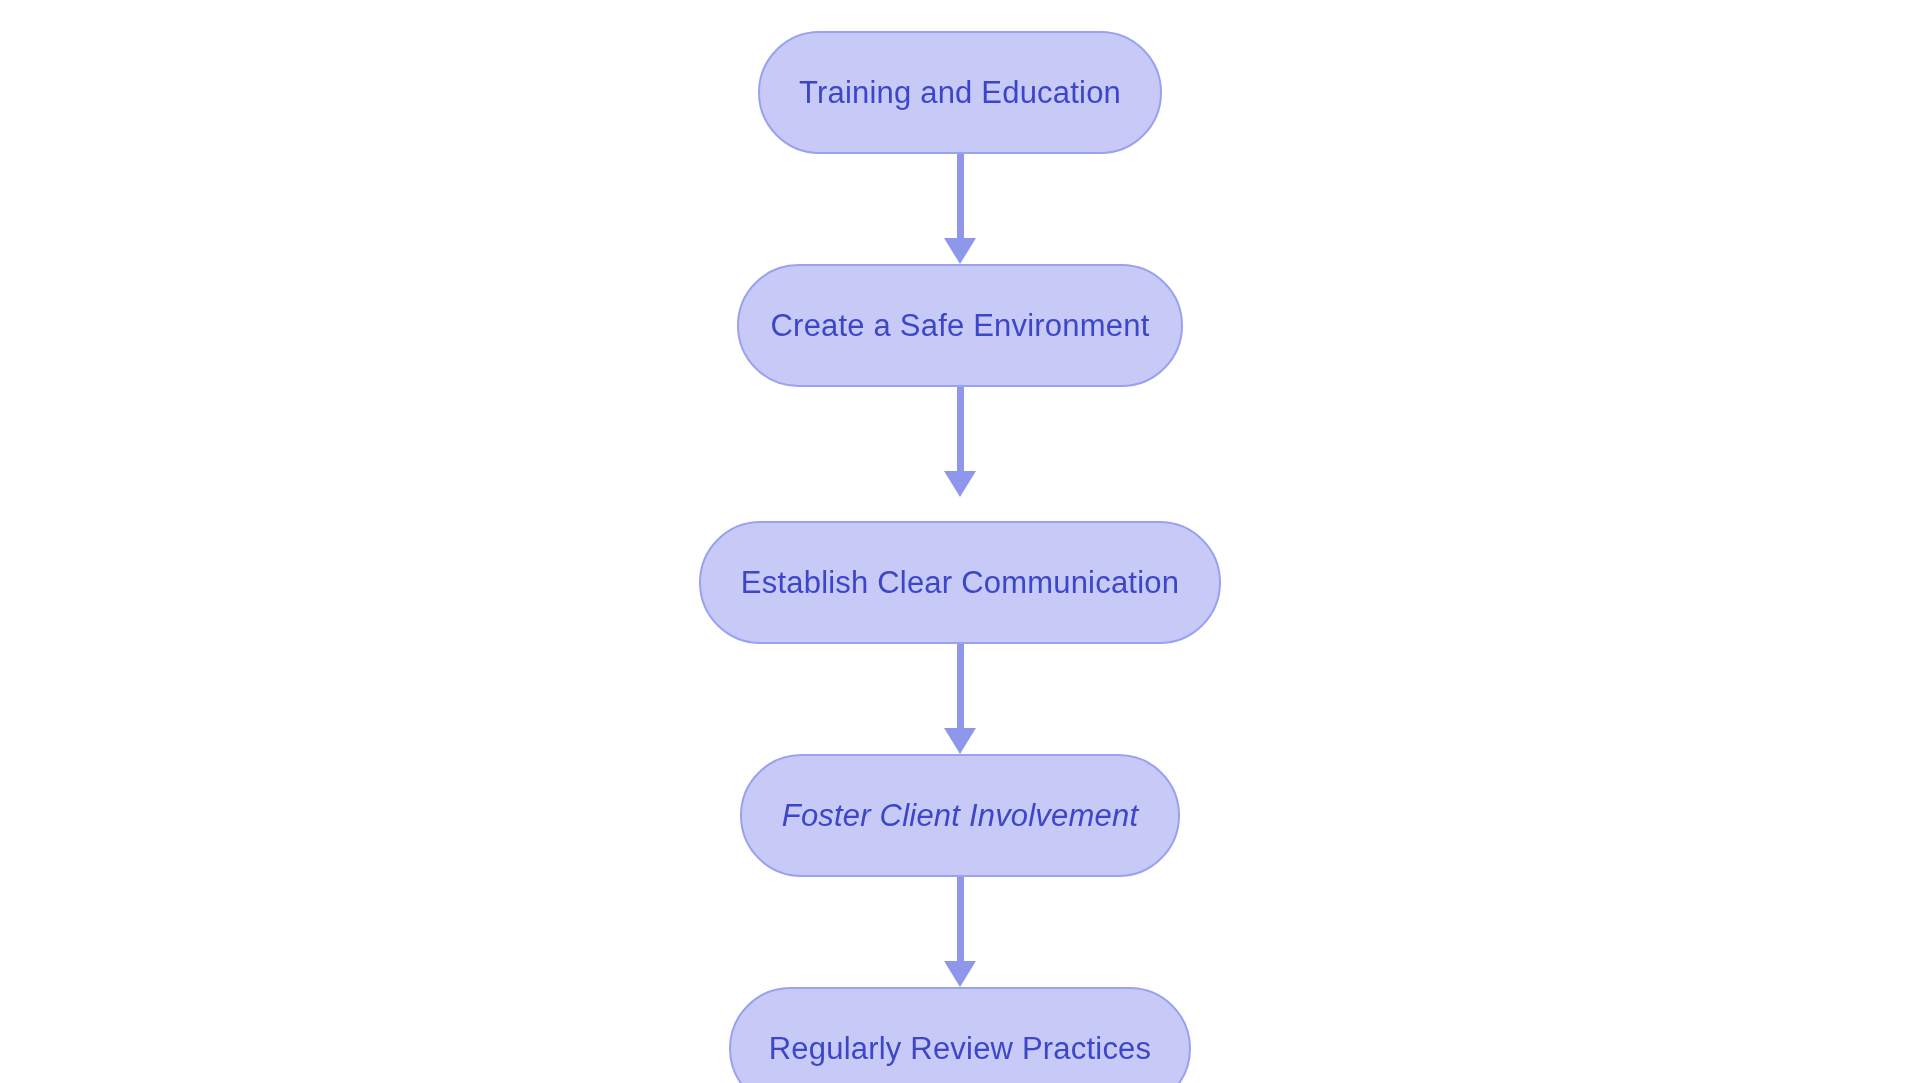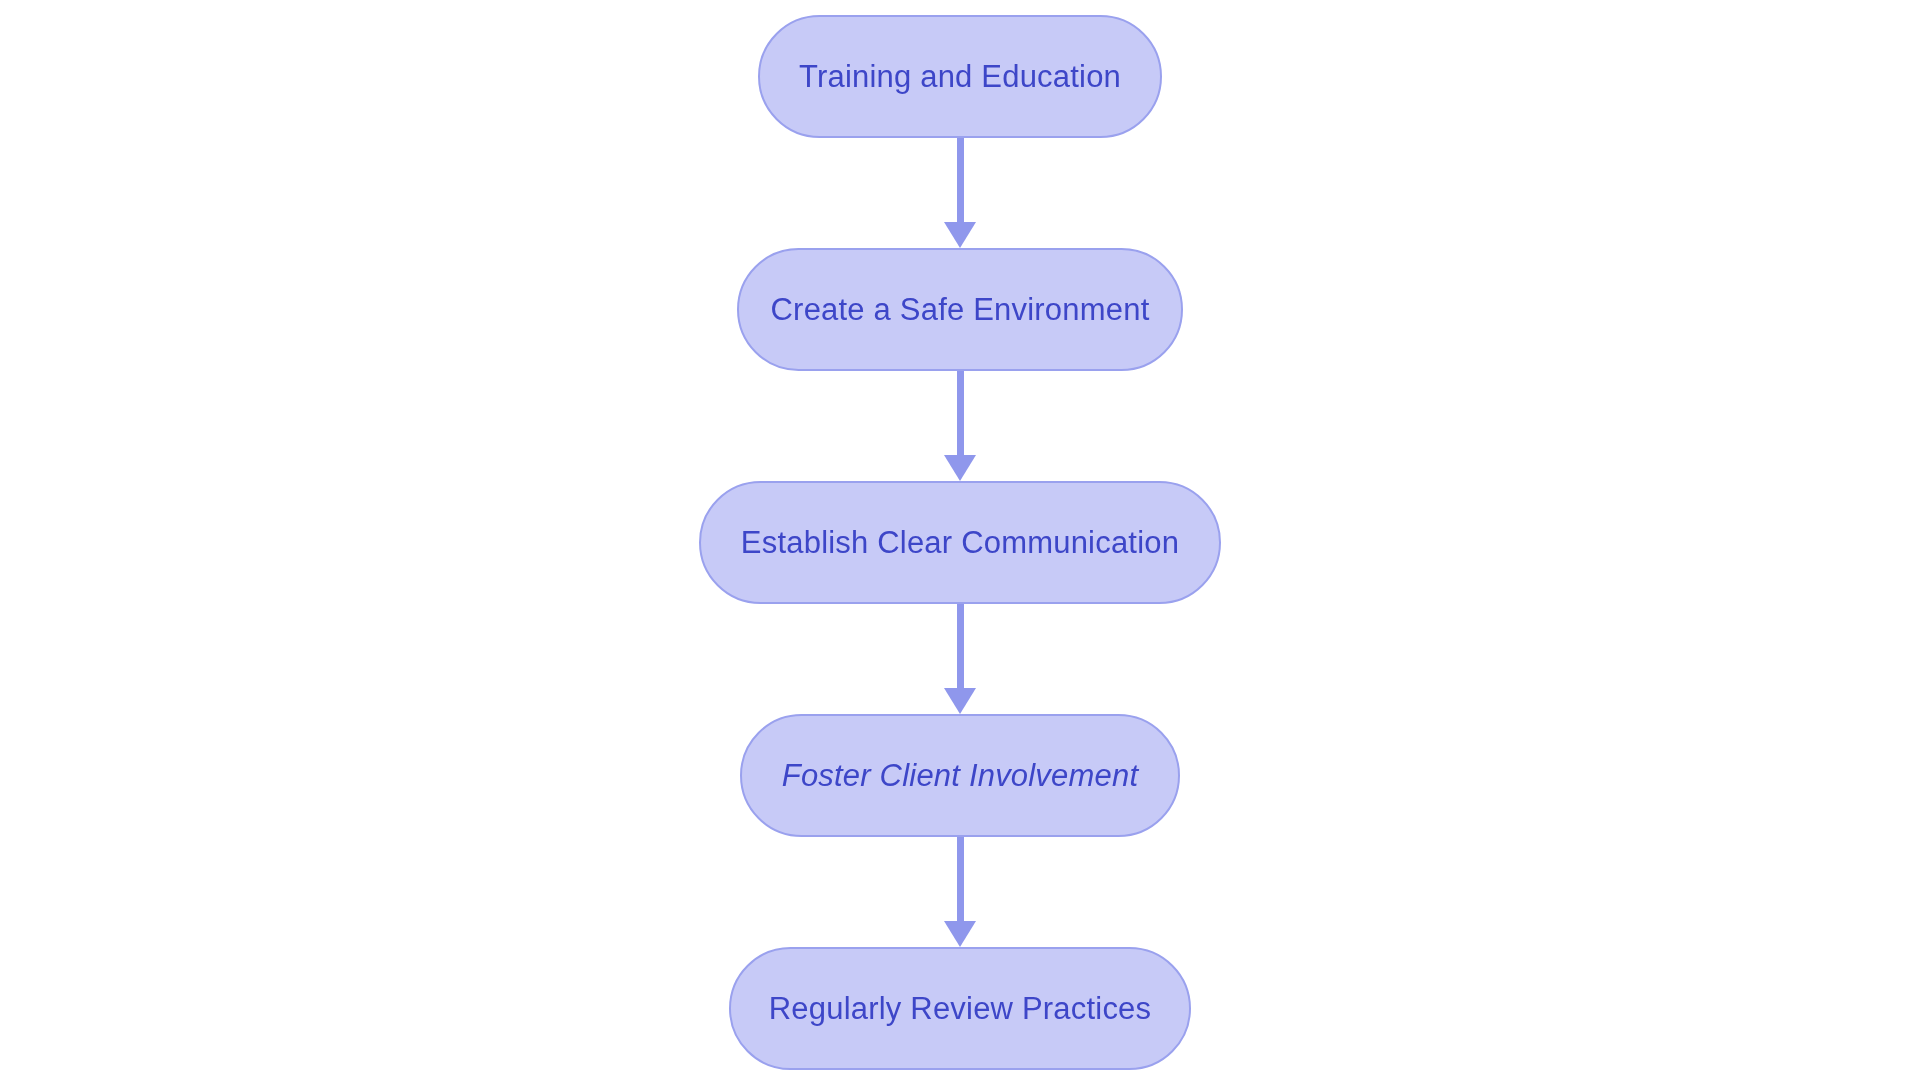--- a/index.html
+++ b/index.html
@@ -13,21 +13,21 @@
   html, body {
     width: 1920px;
     height: 1083px;
     background: var(--background);
     font-family: "Liberation Sans", sans-serif;
     overflow: hidden;
   }
   .canvas {
     width: 1920px;
     height: 1083px;
-    padding-top: 15px;
+    padding-top: 31px;
     display: flex;
     flex-direction: column;
     align-items: center;
   }
   .node {
     height: 123px;
     background: var(--node-fill);
     border: 2px solid var(--node-border);
     border-radius: 62px;
     display: flex;
@@ -36,21 +36,21 @@
     flex: 0 0 auto;
   }
   .node-label {
     font-size: 31px;
     color: var(--node-text);
     white-space: nowrap;
     letter-spacing: 0.2px;
   }
   .n1 { width: 404px; }
   .n2 { width: 446px; text-align: right; }
-  .n3 { width: 522px; }
+  .n3 { width: 522px; margin-top: 24px; }
   .n4 { width: 440px; font-style: italic; }
   .n5 { width: 462px; }
   .arrow {
     height: 110px;
     flex: 0 0 auto;
     display: flex;
     flex-direction: column;
     align-items: center;
   }
   .stem {

